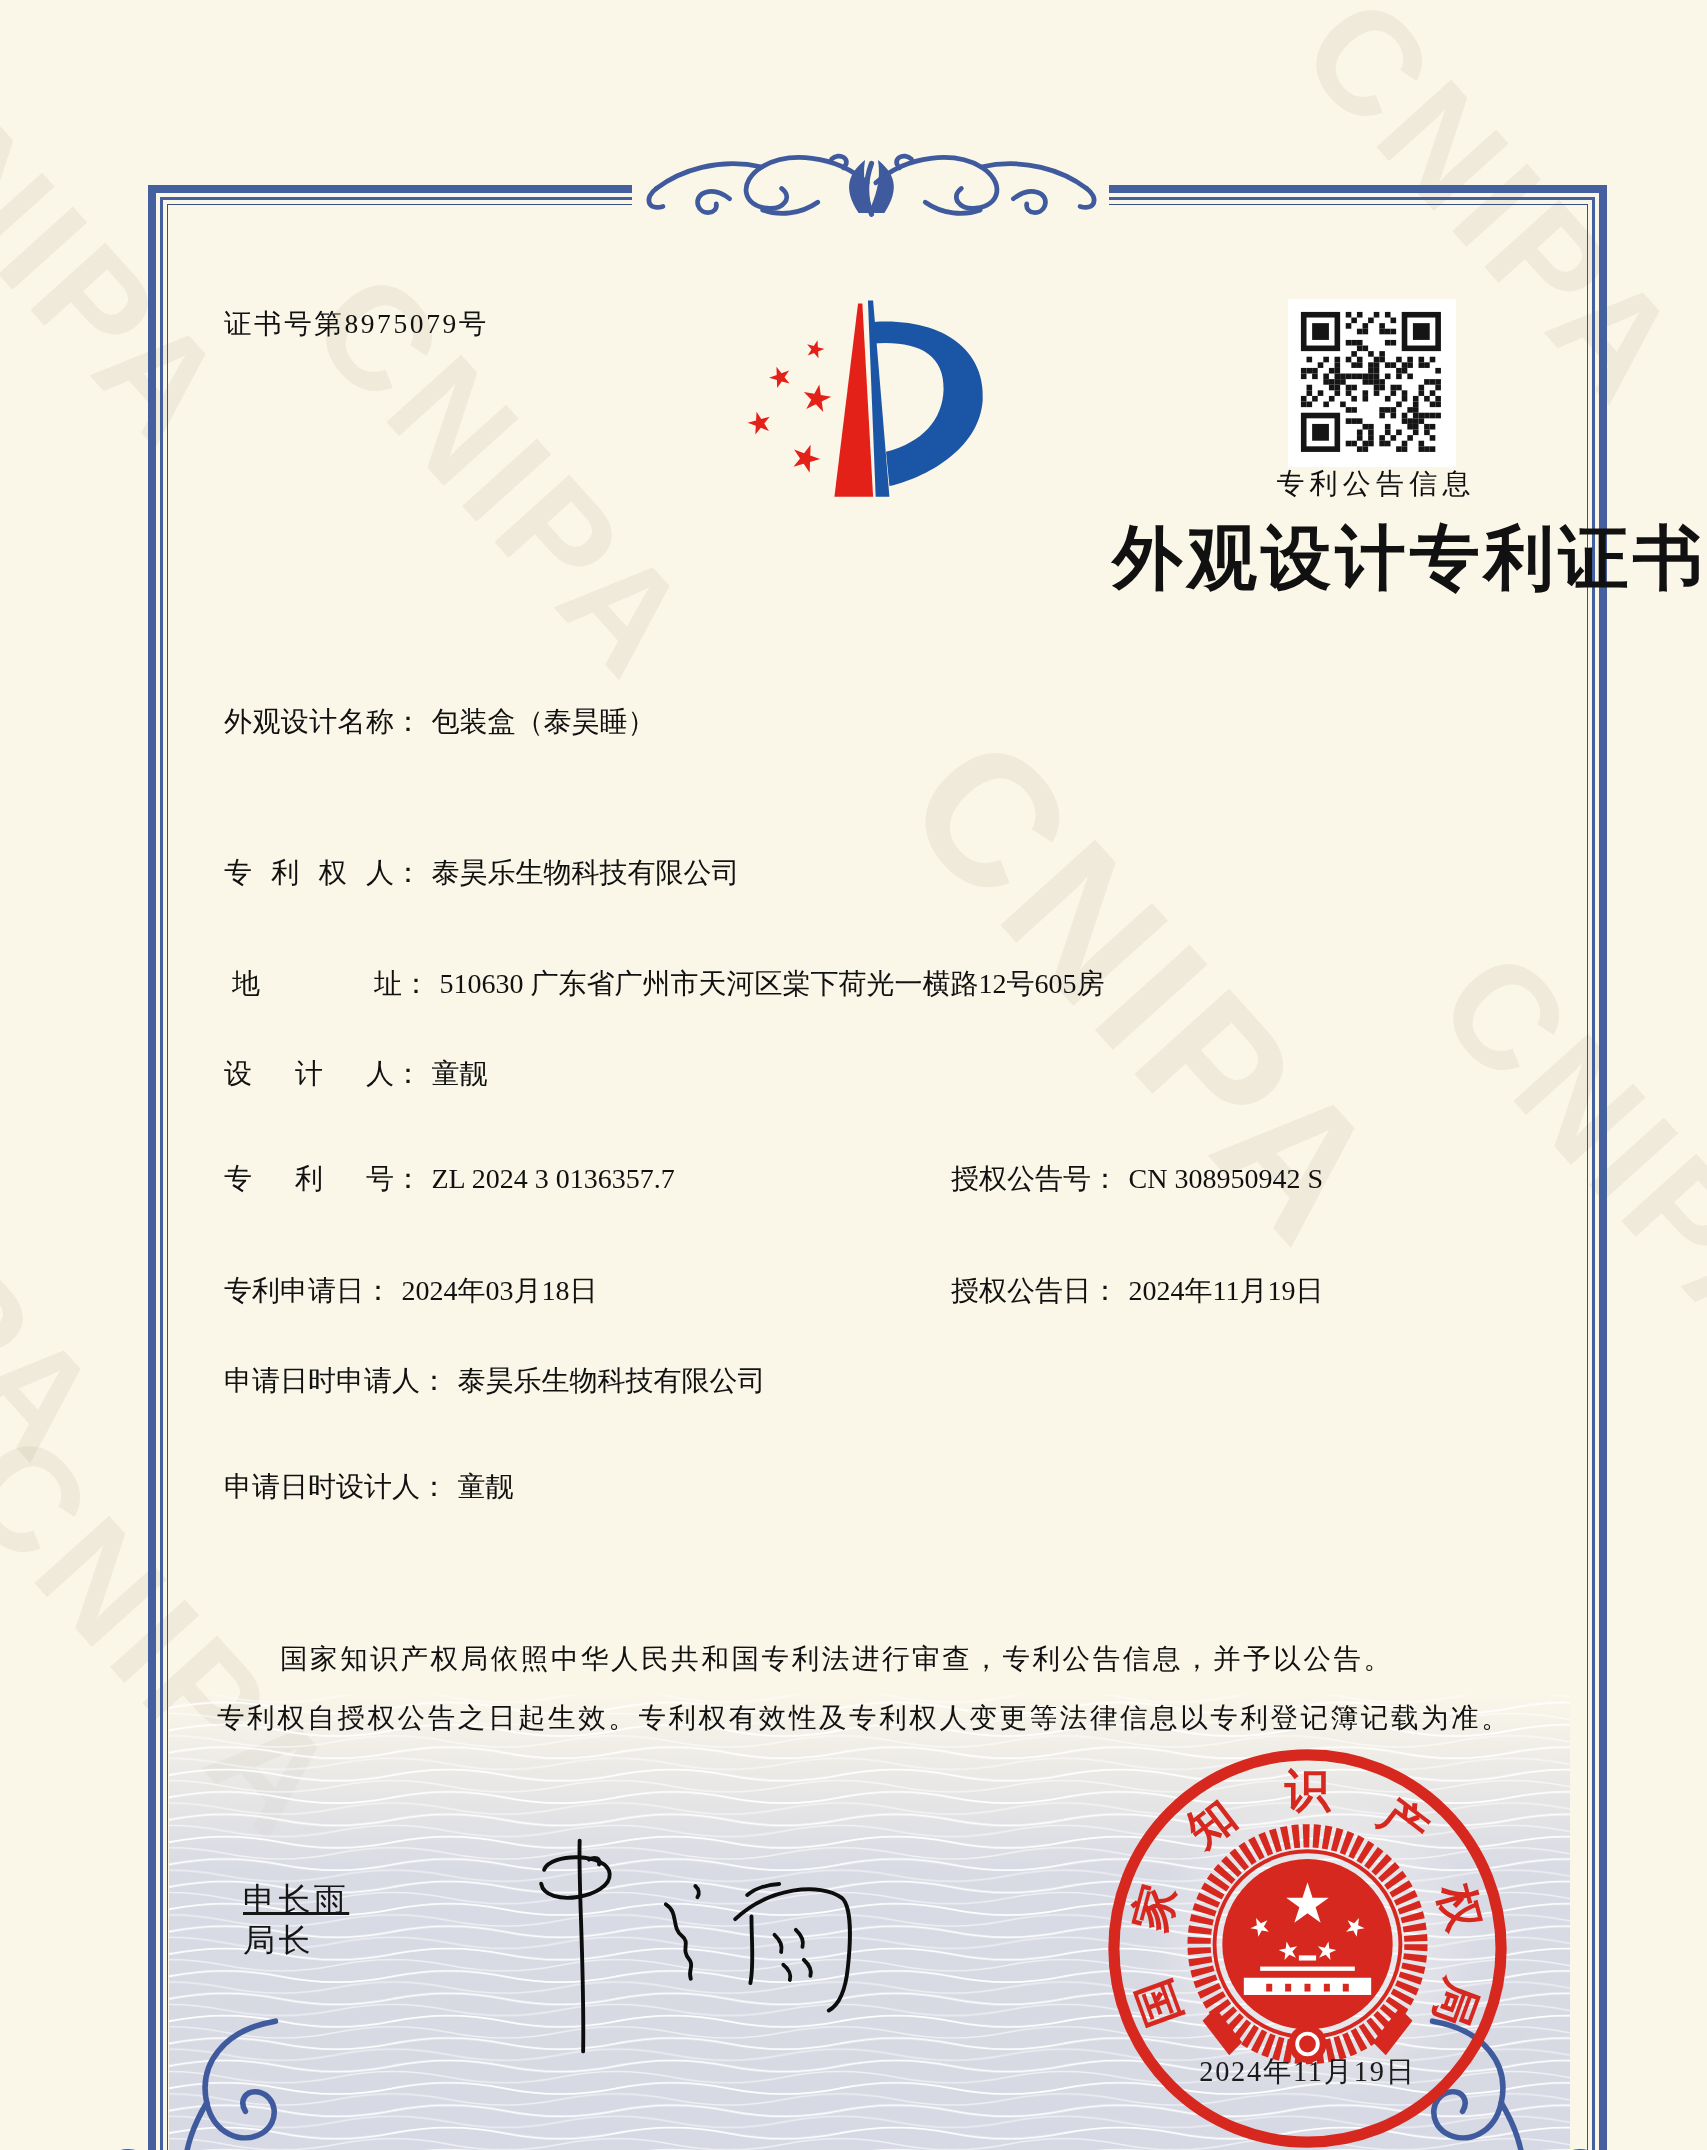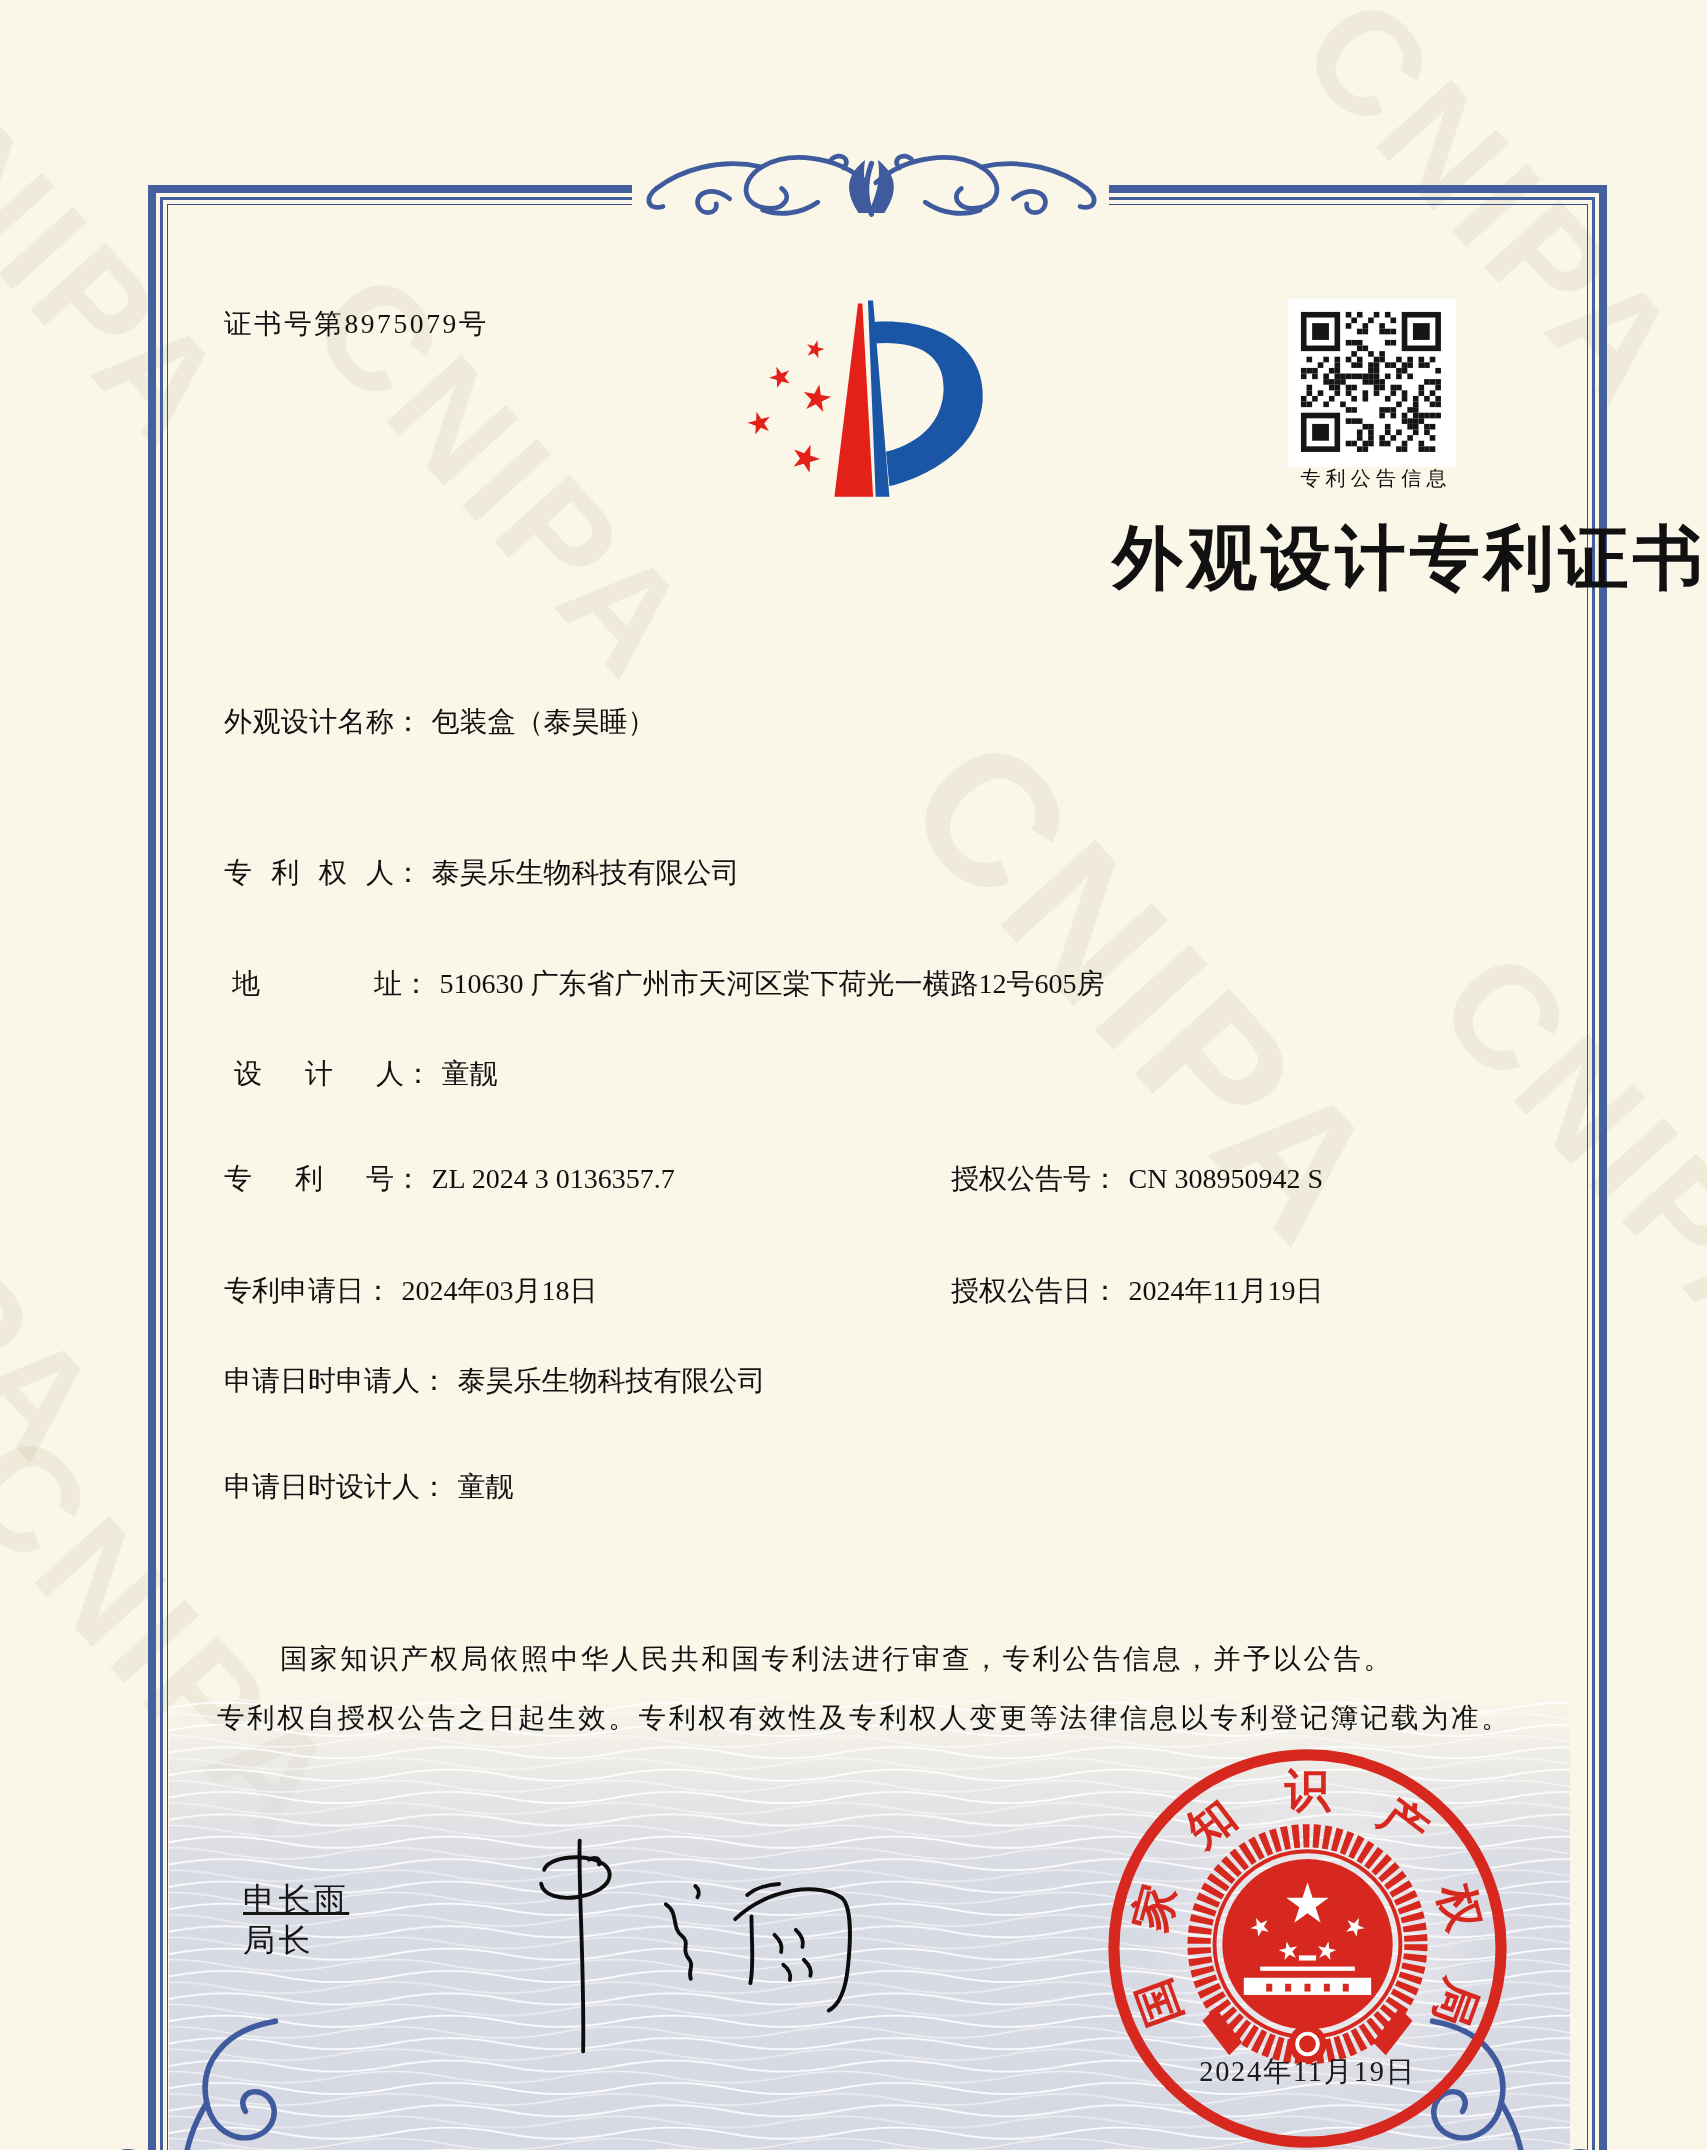--- a/index.html
+++ b/index.html
@@ -37,21 +37,21 @@
   
   .orn{z-index:4;}
   .orn-mask{position:absolute;left:632px;top:145px;width:477px;height:80px;background:#faf6e8;z-index:4;}
   
   .content{z-index:5;}
   .certno{left:224px;top:306px;font-size:27.5px;letter-spacing:2.6px;}
   .title{
     left:0;top:512px;width:1707px;text-align:right;
     font-size:70px;font-weight:bold;letter-spacing:4.3px;
   }
-  .qr-label{left:1273px;top:465px;width:206px;text-align:center;font-size:20px;letter-spacing:5.2px;}
+  .qr-label{left:1273px;top:465px;width:206px;text-align:center;font-size:28px;letter-spacing:5.2px;}
   .row{font-size:28px;line-height:34px;white-space:nowrap;}
   .lab{display:inline-block;width:170px;text-align:justify;text-align-last:justify;vertical-align:top;}
   .val{margin-left:9.5px;text-align:center;}
   .para{font-size:27.5px;letter-spacing:2.6px;white-space:nowrap;}
   .signlabel{font-family:"Liberation Sans","DejaVu Sans",sans-serif;font-size:32px;letter-spacing:3.4px;color:#151515;}
   .seal-date{
     font-size:66px;letter-spacing:4px;color:#1a1a1a;white-space:nowrap;
   }
 </style>
 </head>
@@ -345,21 +345,21 @@
 
 <div class="abs content row" style="left:224px;top:705px;">
   <span class="lab">外观设计名称</span><span>：</span><span class="val">包装盒（泰昊睡）</span>
 </div>
 <div class="abs content row" style="left:224px;top:856px;">
   <span class="lab">专利权人</span><span>：</span><span class="val">泰昊乐生物科技有限公司</span>
 </div>
 <div class="abs content row" style="left:232px;top:967px;">
   <span class="lab">地址</span><span>：</span><span class="val">510630 广东省广州市天河区棠下荷光一横路12号605房</span>
 </div>
-<div class="abs content row" style="left:224px;top:1057px;margin-left:10px;">
+<div class="abs content row" style="left:224px;top:1057px;">
   <span class="lab">设计人</span><span>：</span><span class="val">童靓</span>
 </div>
 <div class="abs content row" style="left:224px;top:1162px;">
   <span class="lab">专利号</span><span>：</span><span class="val">ZL 2024 3 0136357.7</span>
 </div>
 <div class="abs content row" style="left:951px;top:1162px;">
   <span>授权公告号</span><span>：</span><span class="val">CN 308950942 S</span>
 </div>
 <div class="abs content row" style="left:224px;top:1274px;">
   <span>专利申请日</span><span>：</span><span class="val">2024年03月18日</span>

